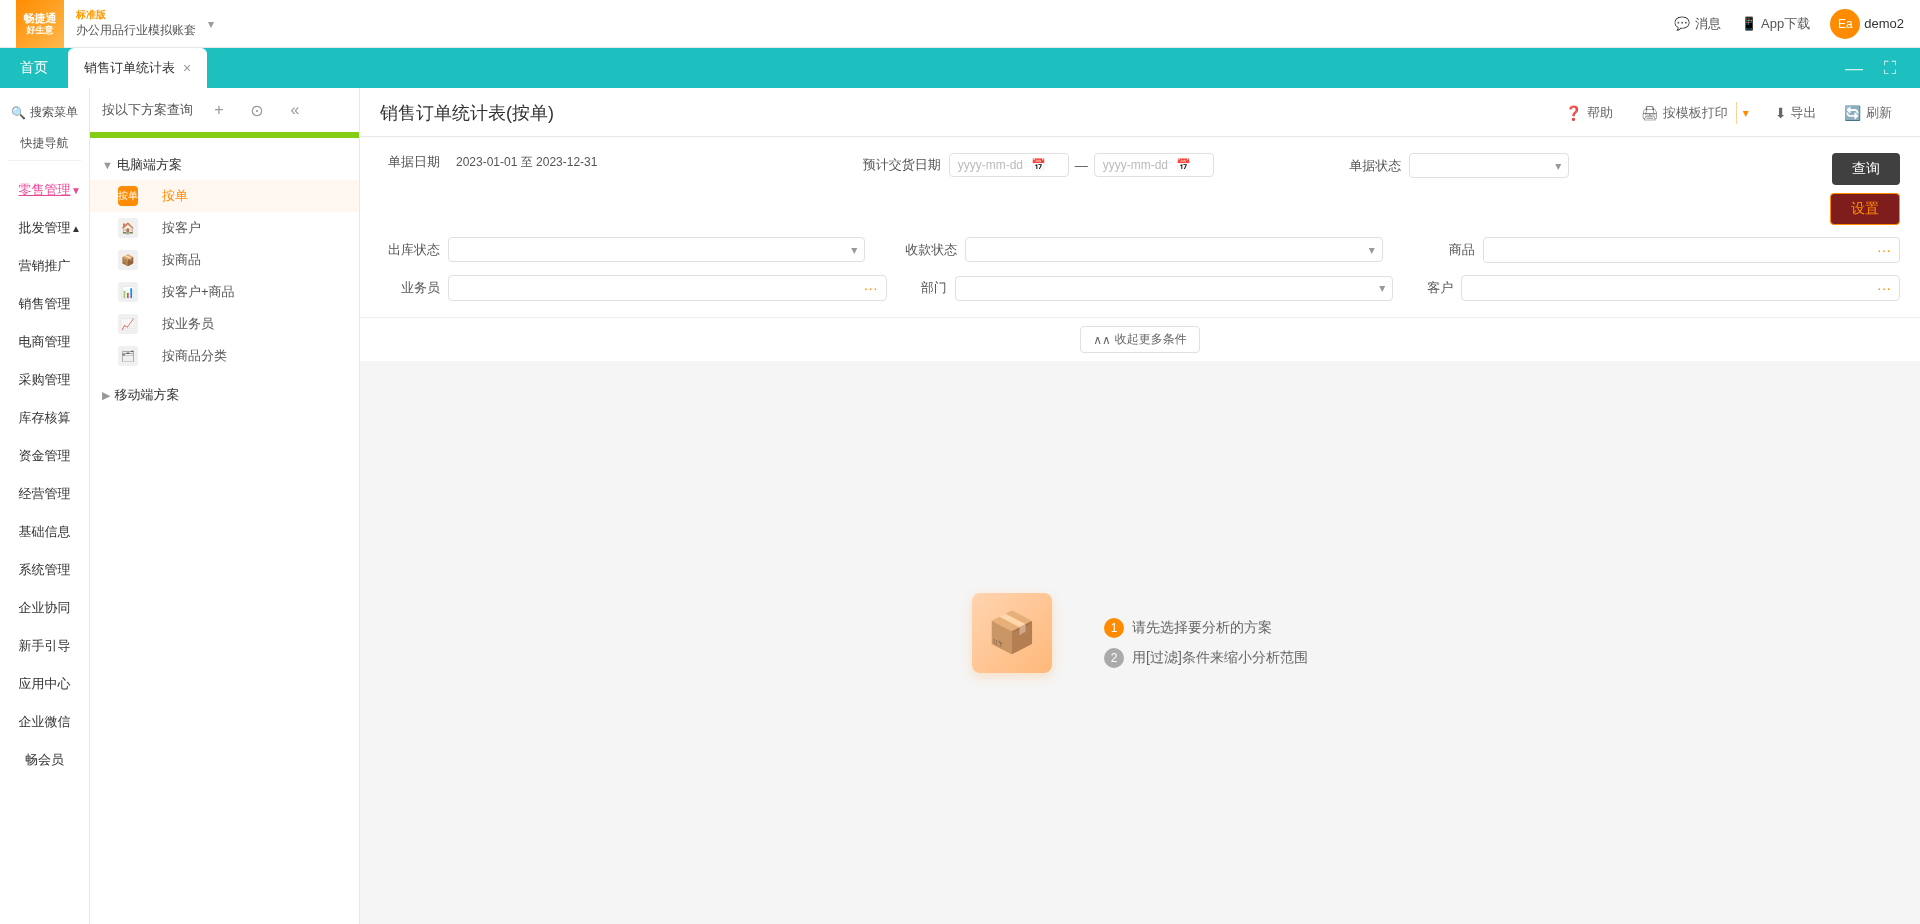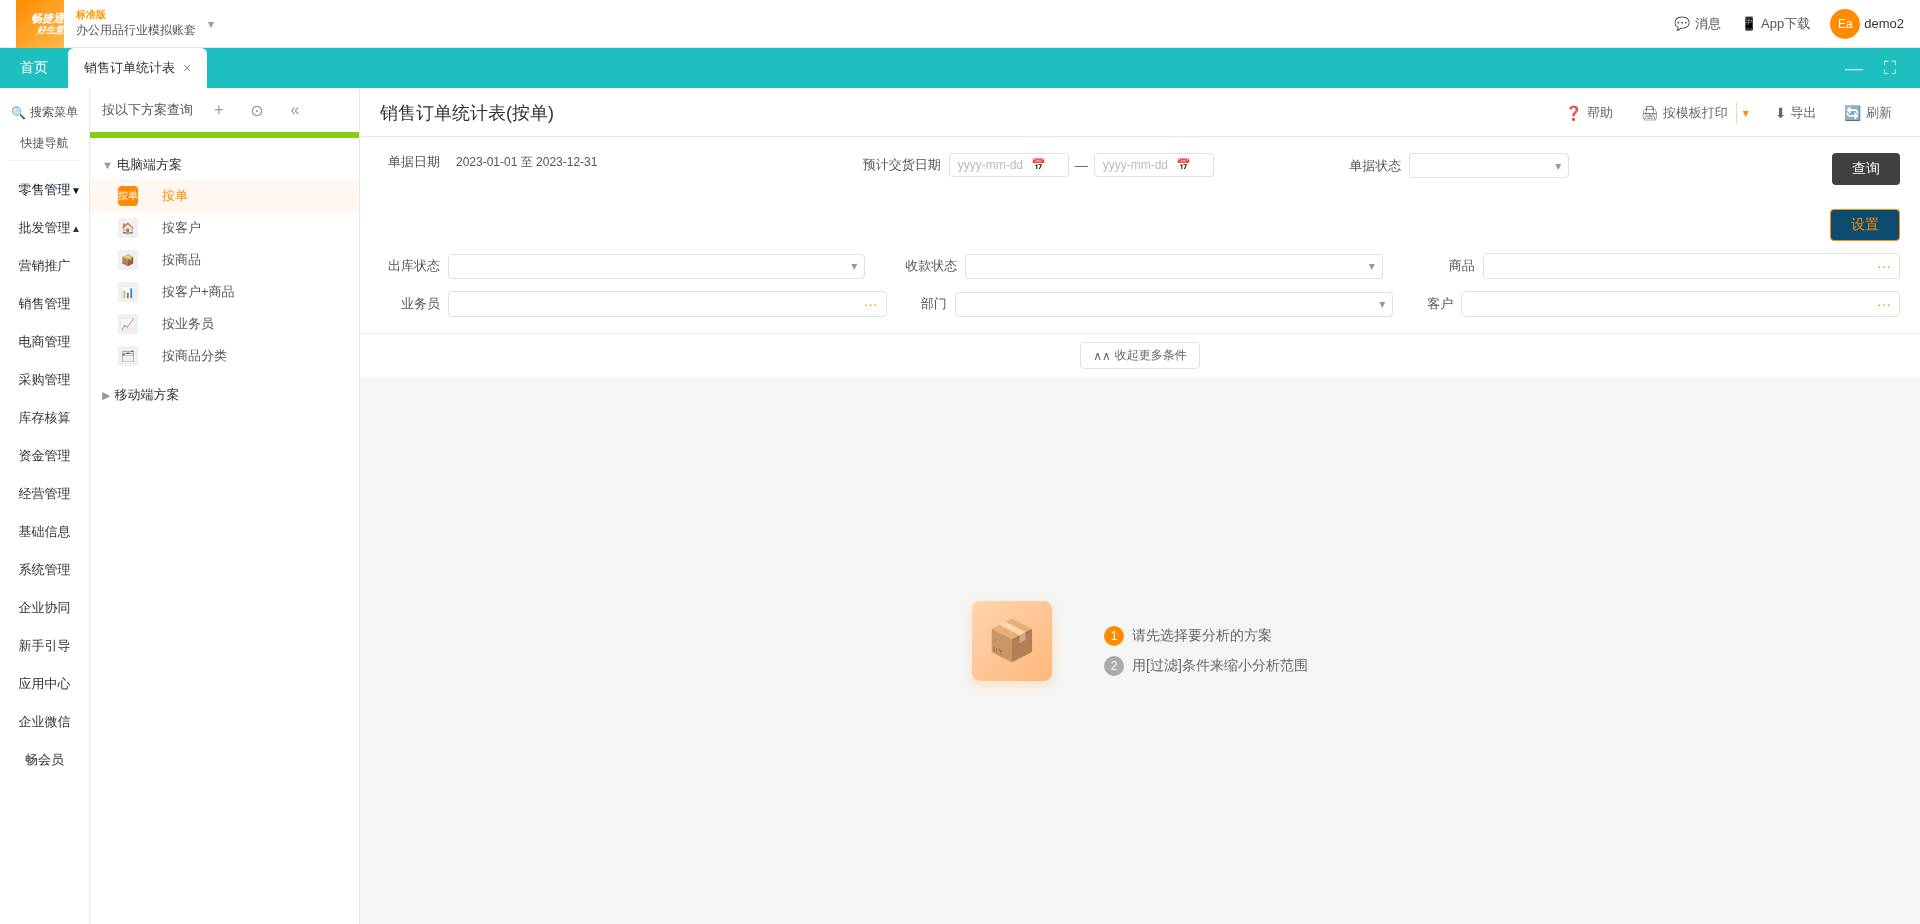--- a/index.html
+++ b/index.html
@@ -13,23 +13,23 @@
       align-items: center;
       padding: 0 16px;
       border-bottom: 1px solid #e8e8e8;
       justify-content: space-between;
       flex-shrink: 0;
     }
     .top-bar-left { display: flex; align-items: center; gap: 8px; }
     .logo-box {
       width: 48px; height: 48px;
       background: linear-gradient(135deg, #ff8c00, #ffb84d);
-      display: flex; align-items: flex-end; justify-content: center;
+      display: flex; align-items: center; justify-content: center;
       color: white; font-size: 11px; font-weight: bold;
-      flex-direction: column; line-height: 1.2; font-style: italic;
+      flex-direction: column; line-height: 1.2;
     }
     .dropdown-btn { background: none; border: none; cursor: pointer; color: #999; font-size: 12px; padding: 2px 4px; }
     .top-bar-right { display: flex; align-items: center; gap: 20px; }
     .top-bar-icon { display: flex; align-items: center; gap: 4px; color: #555; font-size: 13px; cursor: pointer; }
     .avatar { width: 30px; height: 30px; border-radius: 50%; background: #ff8c00; display: flex; align-items: center; justify-content: center; color: white; font-size: 12px; }
     .username { font-size: 13px; color: #333; cursor: pointer; }
 
     
     .tab-bar {
       background: #1ebfbf;
@@ -88,21 +88,21 @@
     .sidebar-nav-item { padding: 6px; display: flex; align-items: center; justify-content: center; color: #555; font-size: 12px; cursor: pointer; }
     .sidebar-section { padding: 0; }
     .sidebar-section-title {
       display: flex; align-items: center; justify-content: center;
       padding: 10px 8px;
       font-size: 13px;
       color: #333;
       cursor: pointer;
       position: relative;
     }
-    .sidebar-section-title.active { color: #0f172a; }
+    .sidebar-section-title.active { color: #ec4899; text-decoration: underline; }
     .sidebar-section-title .arrow { font-size: 10px; position: absolute; right: 8px; }
     .sidebar-divider { height: 1px; background: #f0f0f0; margin: 2px 8px; }
 
     
     .left-panel {
       width: 270px;
       background: #fff;
       border-right: 1px solid #e8e8e8;
       display: flex;
       flex-direction: column;
@@ -210,22 +210,22 @@
       font-size: 12px; color: #666; background: none; border: none; cursor: pointer;
       padding: 4px 12px; border: 1px solid #e0e0e0; border-radius: 4px;
     }
 
     
     .query-btn {
       background: #404040; color: white; border: none; border-radius: 4px;
       padding: 7px 20px; font-size: 14px; cursor: pointer; white-space: nowrap;
     }
     .set-btn {
-      background: #0c4a6e; color: #ff8c00; border: 1px solid #ff8c00; border-radius: 4px;
-      padding: 6px 20px; font-size: 14px; cursor: pointer; white-space: nowrap; margin-top: 20px;
+      background: #7f1d1d; color: #ff8c00; border: 1px solid #ff8c00; border-radius: 4px;
+      padding: 6px 20px; font-size: 14px; cursor: pointer; white-space: nowrap; margin-top: 4px;
     }
     .filter-actions { display: flex; flex-direction: column; align-items: flex-end; gap: 4px; margin-left: 8px; }
 
     
     .empty-state {
       flex: 1;
       display: flex;
       align-items: center;
       justify-content: center;
       gap: 32px;
@@ -505,21 +505,21 @@
             </select>
           </div>
         </div>
 
         <div class="filter-actions">
           <button class="query-btn">查询</button>
           <button class="set-btn">设置</button>
         </div>
       </div>
 
-      <div style="display:flex;align-items:center;gap:32px;margin-bottom:12px;">
+      <div style="display:flex;align-items:flex-start;gap:32px;margin-bottom:12px;">
         <div style="flex:1;display:flex;align-items:center;gap:8px;">
           <span class="filter-label">出库状态</span>
           <div class="filter-select-wrap" style="flex:1;">
             <select class="filter-select" style="width:100%;">
               <option value=""></option>
             </select>
           </div>
         </div>
         <div style="flex:1;display:flex;align-items:center;gap:8px;">
           <span class="filter-label">收款状态</span>

